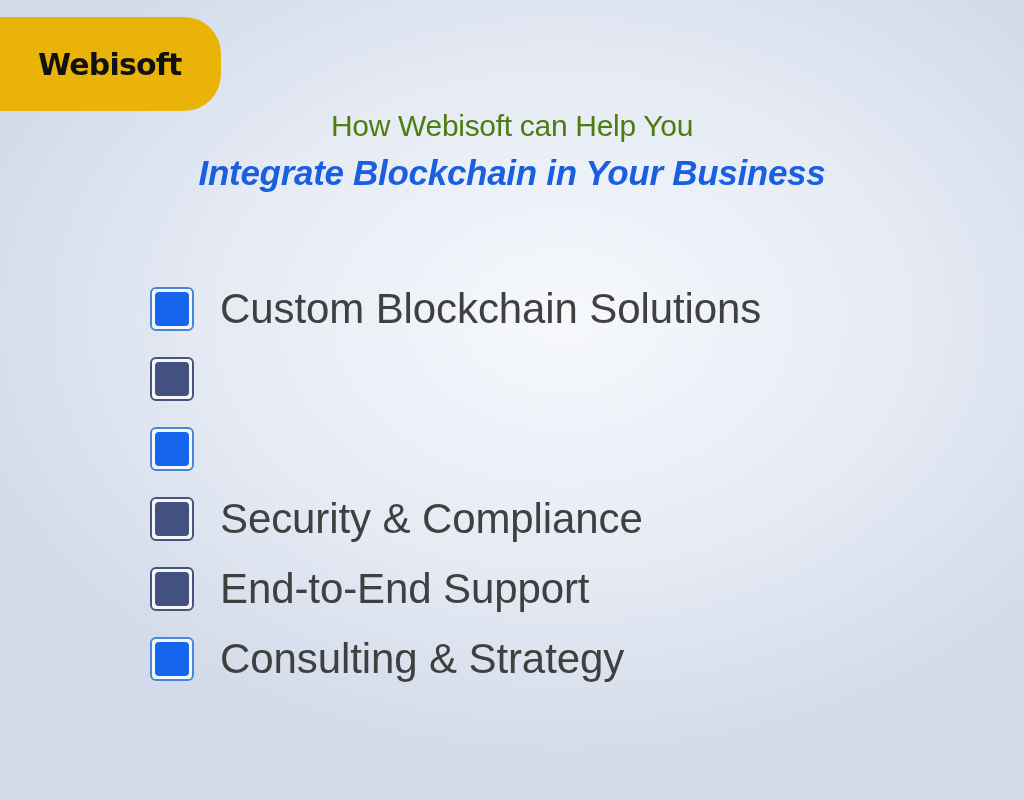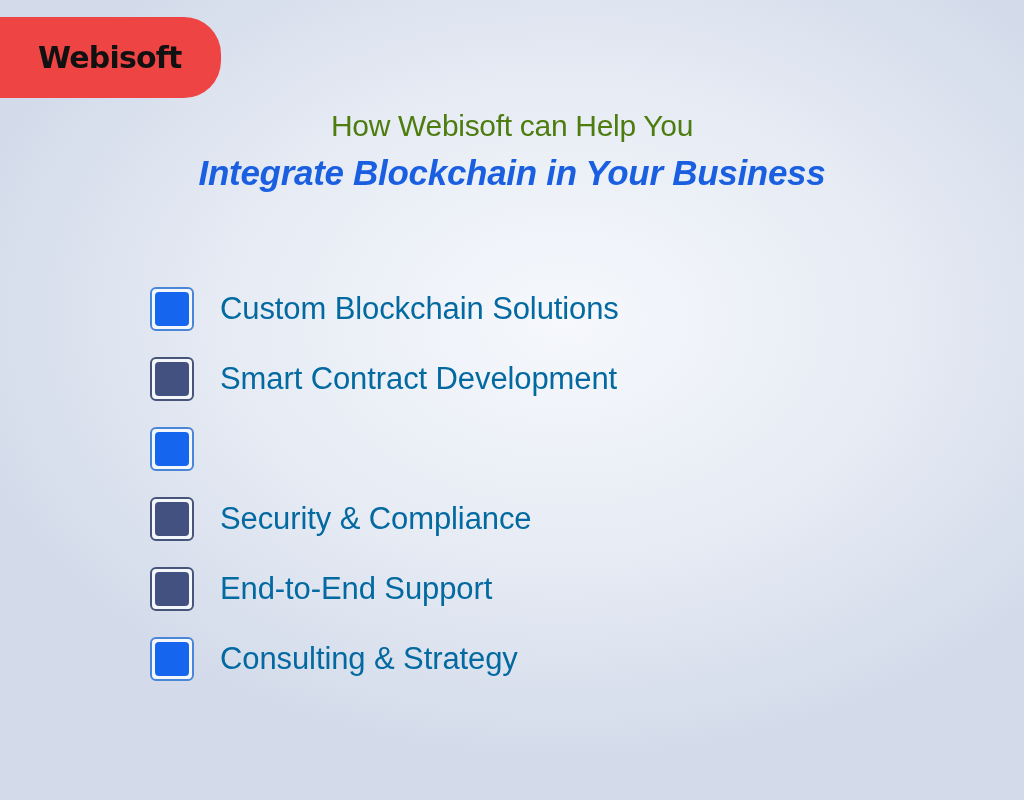--- a/index.html
+++ b/index.html
@@ -2,22 +2,22 @@
 <html><head>
   <meta charset="utf-8">
   <style>
     html, body { margin: 0; padding: 0; }
     body {
       width: 1024px; height: 800px; overflow: hidden; position: relative;
       background: radial-gradient(ellipse 60% 55% at 55% 40%, #f6f8fc 0%, #e6ebf4 55%, #d3dbea 100%);
       font-family: "Liberation Sans", sans-serif;
     }
     .logo-pill {
-      position: absolute; left: 0; top: 17px; width: 221px; height: 81px;
-      background: #ef4444; border-radius: 0 37px 37px 0;
+      position: absolute; left: 0; top: 17px; width: 221px; height: 94px;
+      background: #eab308; border-radius: 0 37px 37px 0;
       display: flex; align-items: center;
     }
     .logo-text {
       margin-left: 38px; font-family: "DejaVu Sans", sans-serif;
       font-weight: bold; font-size: 30px; color: #111111; letter-spacing: -0.8px;
     }
     .heading {
       position: absolute; left: 0; right: 0; top: 104px; text-align: center;
     }
     .heading-line1 {
@@ -31,21 +31,21 @@
       display: flex; align-items: center; height: 70px;
     }
     .bullet {
       width: 44px; height: 44px; box-sizing: border-box;
       border: 2px solid #4a86d8; border-radius: 6px;
       background: #f3f6fb; display: flex; align-items: center; justify-content: center;
     }
     .bullet .fill { width: 34px; height: 34px; border-radius: 4px; }
     .bullet.dark { border-color: #47557a; }
     .label {
-      margin-left: 26px; font-size: 31px; color: #0369a1; letter-spacing: -0.1px;
+      margin-left: 26px; font-size: 42px; color: #404040; letter-spacing: -0.1px;
     }
   </style>
 </head>
 <body>
 
 <div class="logo-pill">
   <span class="logo-text">Webisoft</span>
 </div>
 
 <div class="heading">
@@ -57,21 +57,20 @@
   <div class="item">
     <span class="bullet">
         <span class="fill" style="background:#1565ee"></span>
       </span>
     <span class="label">Custom Blockchain Solutions</span>
   </div>
   <div class="item">
     <span class="bullet dark">
         <span class="fill" style="background:#435181"></span>
       </span>
-    <span class="label">Smart Contract Development</span>
   </div>
   <div class="item">
     <span class="bullet">
         <span class="fill" style="background:#1565ee"></span>
       </span>
   </div>
   <div class="item">
     <span class="bullet dark">
         <span class="fill" style="background:#435181"></span>
       </span>

